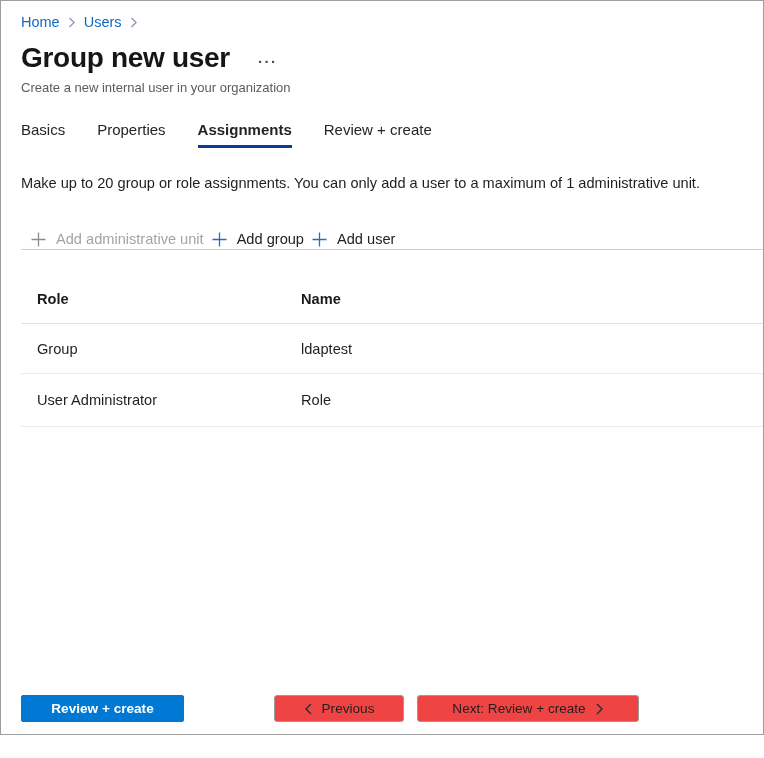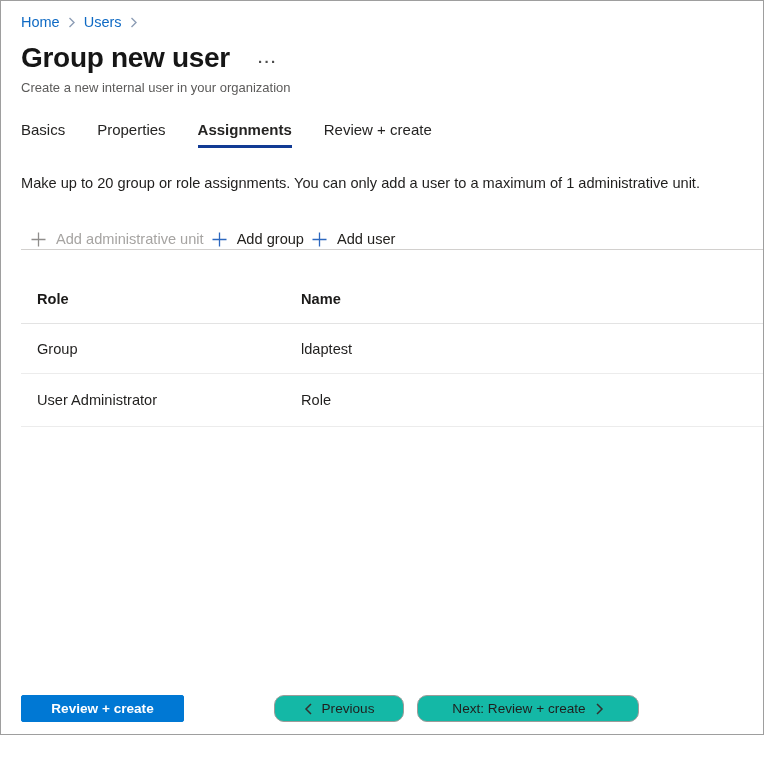--- a/index.html
+++ b/index.html
@@ -103,23 +103,23 @@
     font-family:inherit;font-size:13.6px;cursor:pointer;
     border-radius:2px;
   }
   .btn-primary{
     left:20px;width:163px;
     background:var(--primary-blue);color:#fff;
     border:1px solid var(--primary-blue);
     font-weight:700;
   }
   .btn-secondary{
-    background:#14b8a6;color:#201f1e;
+    background:#ef4444;color:#201f1e;
     border:1px solid var(--button-border);
-    border-radius:10px;
+    border-radius:3px;
   }
   .btn-previous{left:273px;width:130px;}
   .btn-next{left:416px;width:222px;}
   .btn-chevron{display:inline-flex;align-items:center;color:#33312f;}
 </style>
 </head>
 <body>
 
 <div class="page">
   <div class="content">

